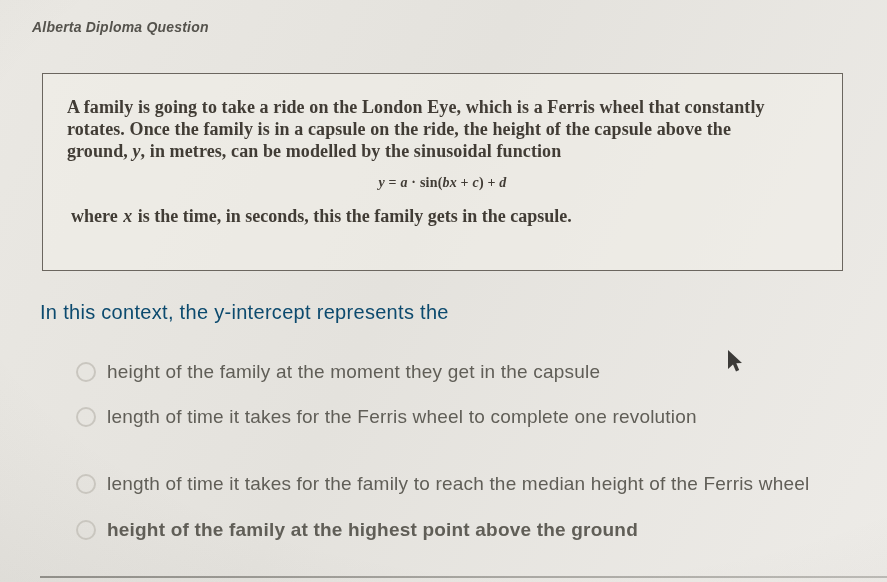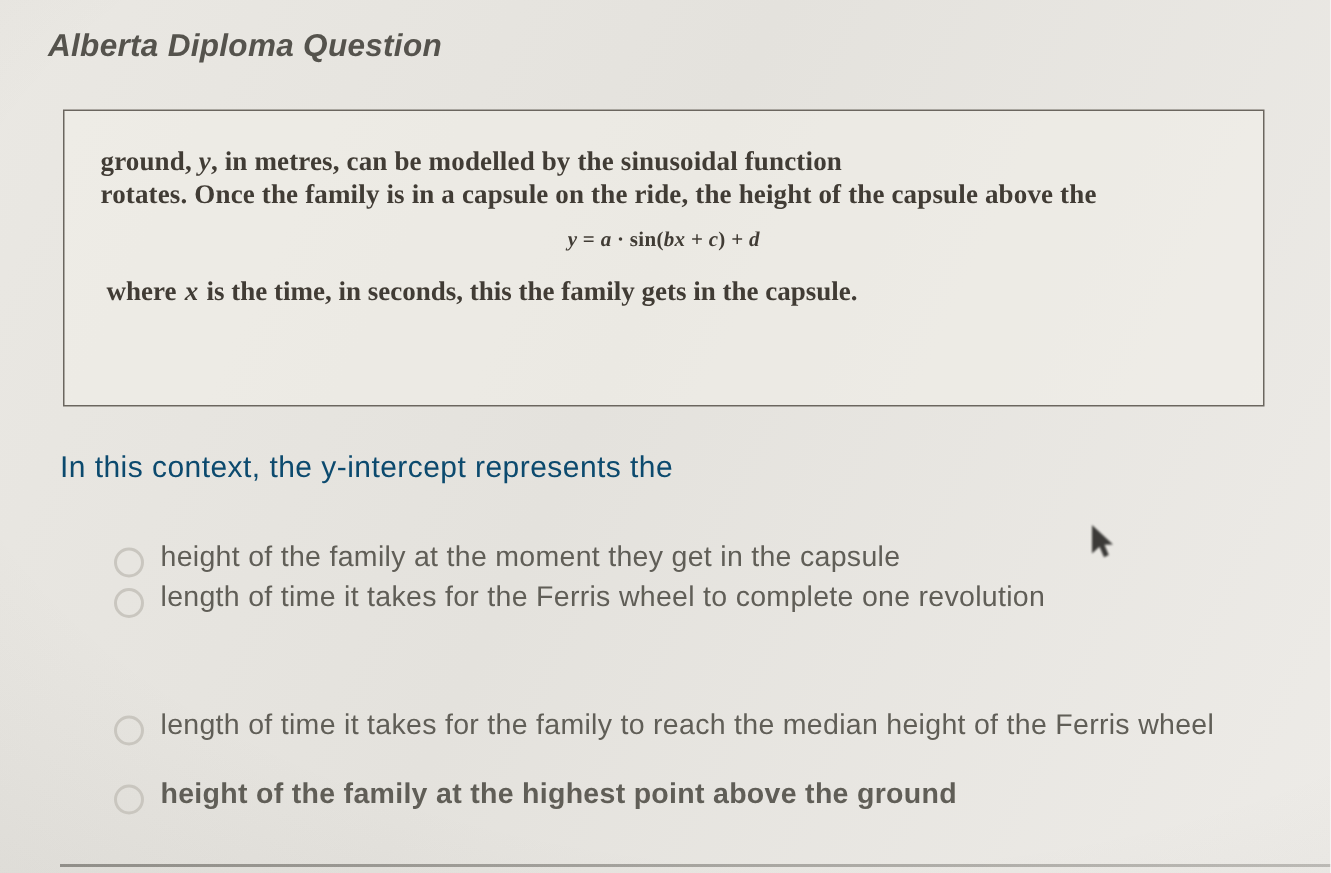--- a/index.html
+++ b/index.html
@@ -12,21 +12,21 @@
   }
   
   .vignette {
     position: absolute; inset: 0; pointer-events: none;
     background: radial-gradient(ellipse 120% 110% at 62% 38%,
                 rgba(255,255,255,0.00) 55%, rgba(60,58,52,0.10) 100%);
   }
   .page-title {
     position: absolute; left: 32px; top: 19px;
     font-style: italic; font-weight: bold;
-    font-size: 21px; letter-spacing: 0.2px;
+    font-size: 14px; letter-spacing: 0.2px;
     color: #55534d;
   }
   .question-box {
     position: absolute; left: 42px; top: 73px;
     width: 801px; height: 198px;
     border: 1.5px solid #6b665f;
     background: rgba(245,242,234,0.45);
     box-sizing: border-box;
     padding: 22px 24px 0 24px;
     font-family: "Liberation Serif", serif;
@@ -49,38 +49,38 @@
     font-size: 18px;
   }
   .footnote .fvar { padding: 0 1px; }
   .prompt {
     position: absolute; left: 40px; top: 301px;
     font-size: 20px; letter-spacing: 0.3px;
     color: #0c4a6e;
   }
   .option {
     position: absolute; left: 76px;
-    display: flex; align-items: flex-end; gap: 11px;
+    display: flex; align-items: center; gap: 11px;
     cursor: default;
   }
   .radio {
     width: 16px; height: 16px;
     border: 2px solid #c9c6bf;
     border-radius: 50%;
     background: transparent;
     flex: 0 0 auto;
     margin-top: 1px;
   }
   .option-label {
     font-size: 19px; line-height: 27px; letter-spacing: 0.2px;
     color: #605e57;
     max-width: 762px;
   }
   .opt1 { top: 358px; }
-  .opt2 { top: 385px; }
+  .opt2 { top: 403px; }
   .opt3 { top: 470px; }
   .opt4 { top: 516px; font-weight: bold; }
   .cursor {
     position: absolute; left: 727px; top: 350px;
     width: 16px; height: 24px;
     filter: blur(0.6px); opacity: 0.85;
     pointer-events: none;
   }
   .next-box-edge {
     position: absolute; left: 40px; top: 576px;
@@ -90,22 +90,23 @@
 </style>
 </head>
 <body>
 
 <div class="vignette"></div>
 
 <div class="page-title">Alberta Diploma Question</div>
 
 <div class="question-box">
   <div class="box-par">
+    <div class="box-line">A family is going to take a ride on the London Eye, which is a Ferris wheel that constantly</div>
+    <div class="box-line">rotates. Once the family is in a capsule on the ride, the height of the capsule above the</div>
     <div class="box-line"><span class="fplain">ground, </span><span class="fvar">y</span><span class="fplain">, in metres, can be modelled by the sinusoidal function</span></div>
-    <div class="box-line">rotates. Once the family is in a capsule on the ride, the height of the capsule above the</div>
   </div>
   <div class="formula"><span class="fvar">y</span><span class="fplain"> = </span><span class="fvar">a</span><span class="fplain"> · </span><span class="fplain">sin(</span><span class="fvar">bx</span><span class="fplain"> + </span><span class="fvar">c</span><span class="fplain">) + </span><span class="fvar">d</span></div>
   <div class="footnote"><span class="fplain">where </span><span class="fvar">x</span><span class="fplain"> is the time, in seconds, this the family gets in the capsule.</span></div>
 </div>
 
 <div class="prompt">In this context, the y-intercept represents the</div>
 
 <div class="option opt1">
   <span class="radio"></span>
   <span class="option-label">height of the family at the moment they get in the capsule</span>

